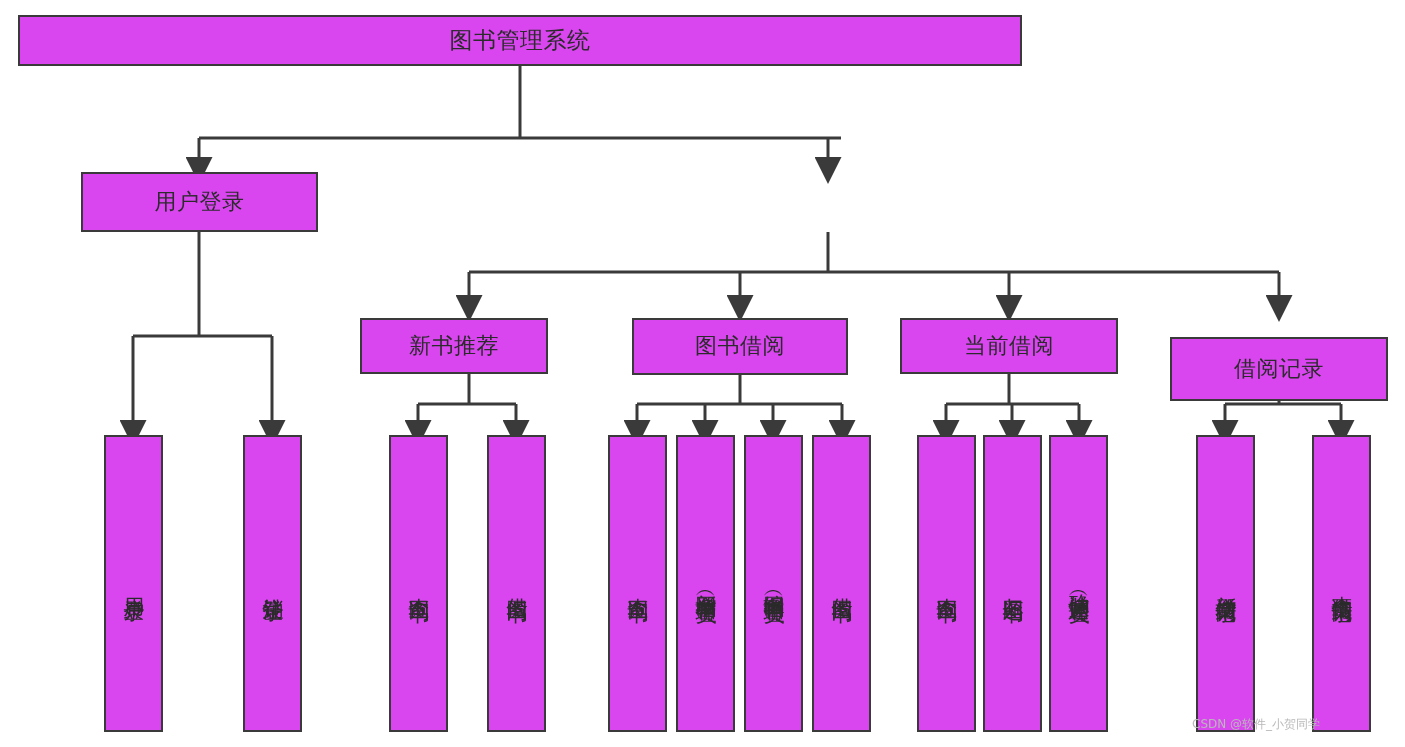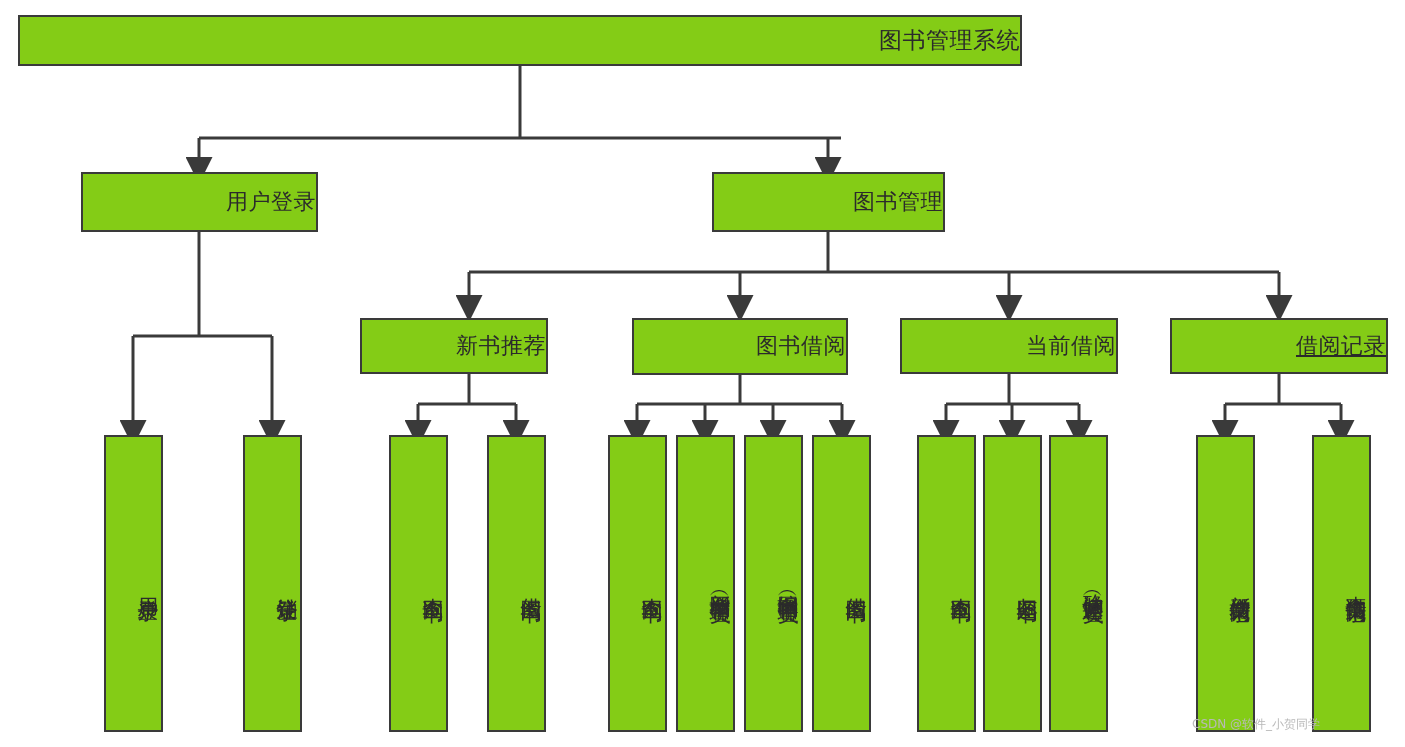--- a/index.html
+++ b/index.html
@@ -21,24 +21,24 @@
     position: absolute;
     left: 0;
     top: 0;
     width: 1405px;
     height: 747px;
   }
   .node {
     position: absolute;
     box-sizing: border-box;
     border: 2.5px solid #3a3a3a;
-    background: #84cc16;
+    background: #d946ef;
     display: flex;
     align-items: center;
-    justify-content: flex-end;
+    justify-content: center;
     color: #2b2b2b;
     z-index: 2;
   }
   .node-label {
     color: #2b2b2b;
     white-space: nowrap;
   }
   .node.horizontal .node-label {
     font-size: 22px;
     line-height: 1.1;
@@ -124,34 +124,31 @@
     </g>
   </svg>
 
   <div class="node horizontal title" style="left:18px; top:15px; width:1004px; height:51px;">
     <span class="node-label">图书管理系统</span>
   </div>
 
   <div class="node horizontal" style="left:81px; top:172px; width:237px; height:60px;">
     <span class="node-label">用户登录</span>
   </div>
-  <div class="node horizontal" style="left:712px; top:172px; width:233px; height:60px;">
-    <span class="node-label">图书管理</span>
-  </div>
 
   <div class="node horizontal" style="left:360px; top:318px; width:188px; height:56px;">
     <span class="node-label">新书推荐</span>
   </div>
   <div class="node horizontal" style="left:632px; top:318px; width:216px; height:57px;">
     <span class="node-label">图书借阅</span>
   </div>
   <div class="node horizontal" style="left:900px; top:318px; width:218px; height:56px;">
     <span class="node-label">当前借阅</span>
   </div>
-  <div class="node horizontal" style="left:1170px; top:318px; width:218px; height:56px;text-decoration:underline;">
+  <div class="node horizontal" style="left:1170px; top:337px; width:218px; height:64px;">
     <span class="node-label">借阅记录</span>
   </div>
 
   <div class="node leaf" style="left:104px; top:435px; width:59px; height:297px;">
     <span class="node-label">用户登录</span>
   </div>
   <div class="node leaf" style="left:243px; top:435px; width:59px; height:297px;">
     <span class="node-label">注销登录</span>
   </div>
 

